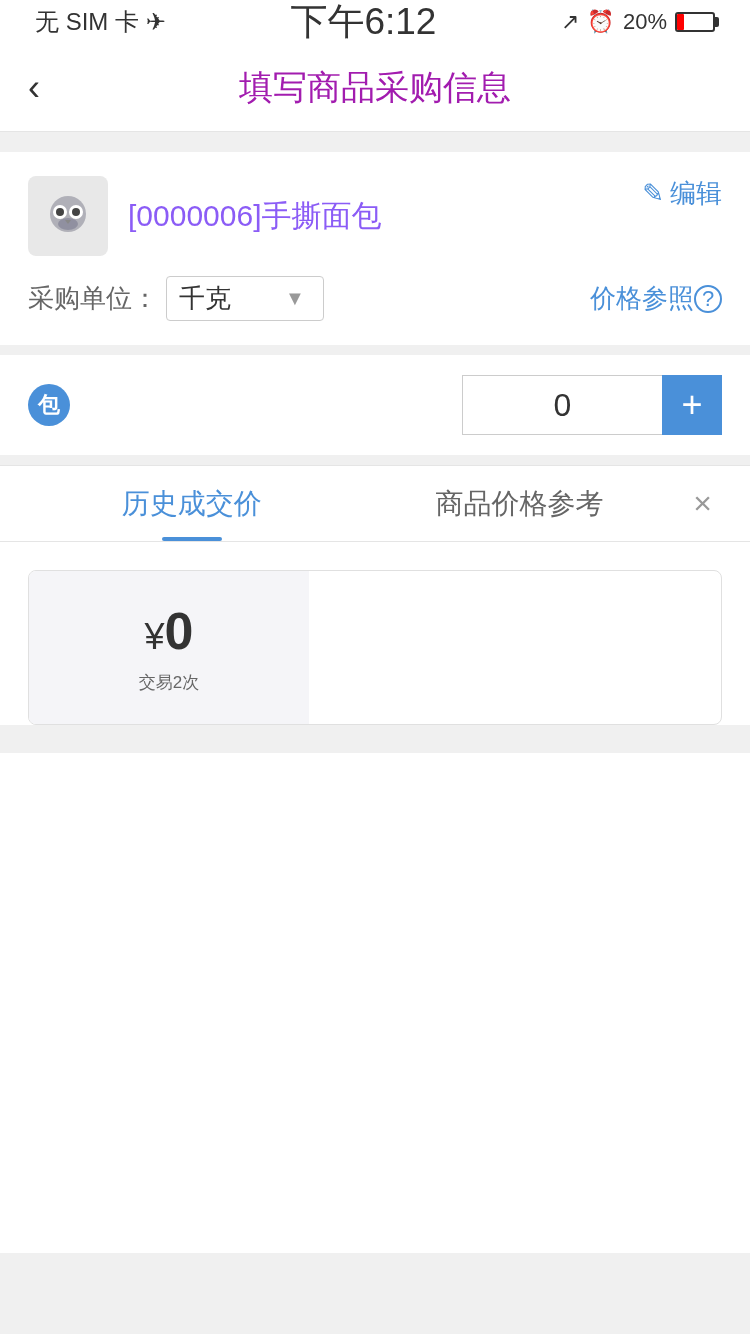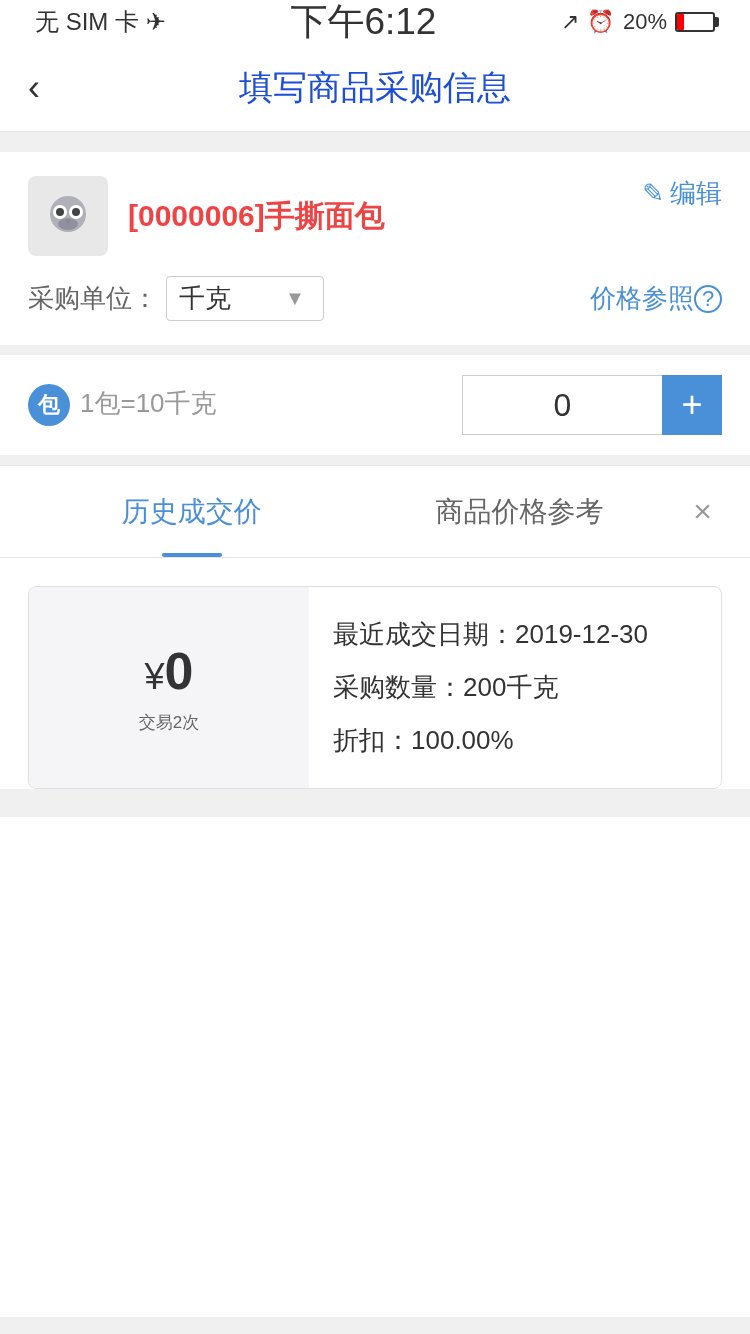--- a/index.html
+++ b/index.html
@@ -66,21 +66,21 @@
     .nav-back {
       position: absolute;
       left: 28px;
       font-size: 36px;
       color: #333;
       cursor: pointer;
     }
     .nav-title {
       font-size: 34px;
       font-weight: 500;
-      color: #1d4ed8;
+      color: #a21caf;
     }
 
     
     .product-card {
       background: #fff;
       padding: 24px 28px;
       margin-top: 20px;
     }
     .product-header {
       display: flex;
@@ -102,22 +102,22 @@
       align-items: center;
       justify-content: center;
       overflow: hidden;
     }
     .product-icon svg {
       width: 60px;
       height: 60px;
     }
     .product-name {
       font-size: 30px;
-      color: #ef4444;
-      font-weight: 700;
+      color: #8b5cf6;
+      font-weight: 400;
     }
     .edit-btn {
       font-size: 26px;
       color: #4a90d9;
       display: flex;
       align-items: center;
       gap: 6px;
       cursor: pointer;
     }
     .product-unit-row {
@@ -213,21 +213,21 @@
     .panel {
       background: #fff;
       margin-top: 10px;
       border-top: 1px solid #e5e5e5;
     }
     .panel-tabs {
       display: flex;
       align-items: center;
       border-bottom: 1px solid #e5e5e5;
       padding: 0 28px;
-      height: 92px;
+      height: 76px;
       position: relative;
     }
     .panel-tab {
       flex: 1;
       text-align: center;
       font-size: 28px;
       color: #666;
       cursor: pointer;
       height: 100%;
       display: flex;
@@ -365,21 +365,20 @@
       <span style="width:28px;height:28px;border:2px solid #4a90d9;border-radius:50%;display:inline-flex;align-items:center;justify-content:center;font-size:22px;color:#4a90d9;">?</span>
     </div>
   </div>
 </div>
 
 <div class="quantity-row">
   <div class="quantity-left">
     <div class="quantity-icon">
       <span>包</span>
     </div>
-    <span class="quantity-unit-text">1包=10千克</span>
   </div>
   <div class="quantity-input-area">
     <input class="quantity-input" type="text" value="0" style="">
     <div class="quantity-plus">
       <span>+</span>
     </div>
   </div>
 </div>
 
 <div class="panel">
@@ -393,27 +392,16 @@
     <div class="panel-close">×</div>
   </div>
 
   <div class="history-card">
     <div class="history-left">
       <div class="history-price">
         <span class="yen">¥</span><span>0</span>
       </div>
       <div class="history-count">交易2次</div>
     </div>
-    <div class="history-right">
-      <div class="history-detail-row">
-        <span>最近成交日期：</span><span>2019-12-30</span>
-      </div>
-      <div class="history-detail-row">
-        <span>采购数量：</span><span>200千克</span>
-      </div>
-      <div class="history-detail-row">
-        <span>折扣：</span><span>100.00%</span>
-      </div>
-    </div>
   </div>
 </div>
 
 <div class="bottom-space"></div>
 
 </body></html>

